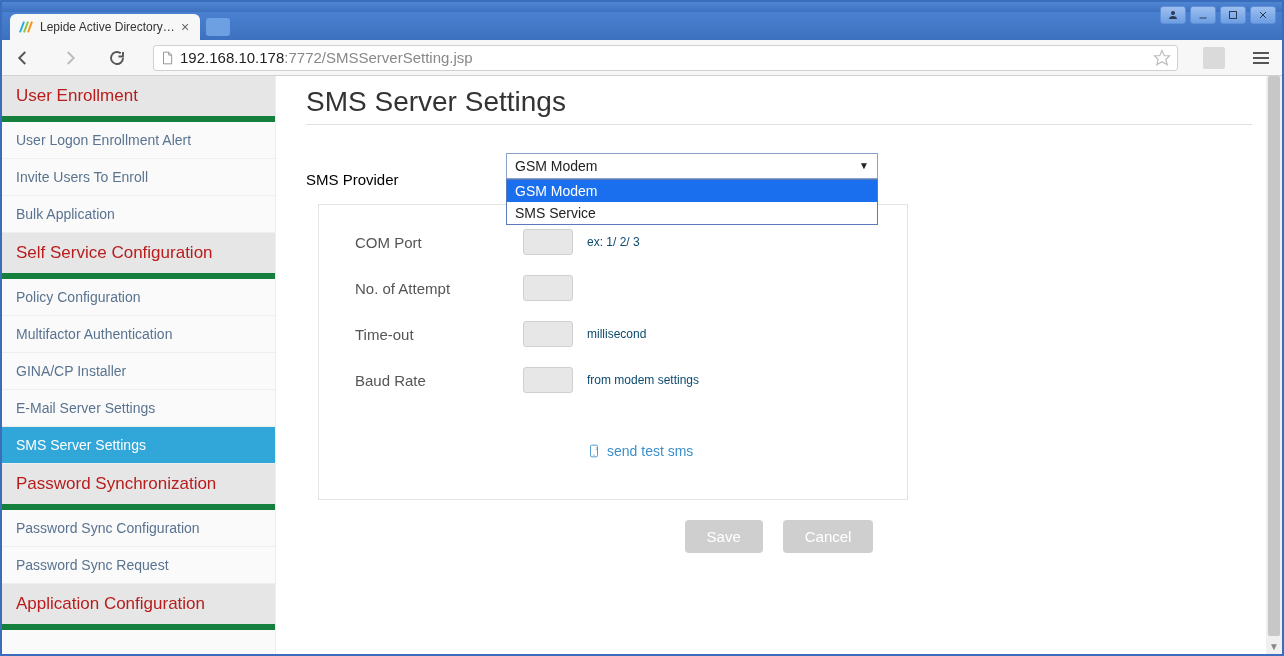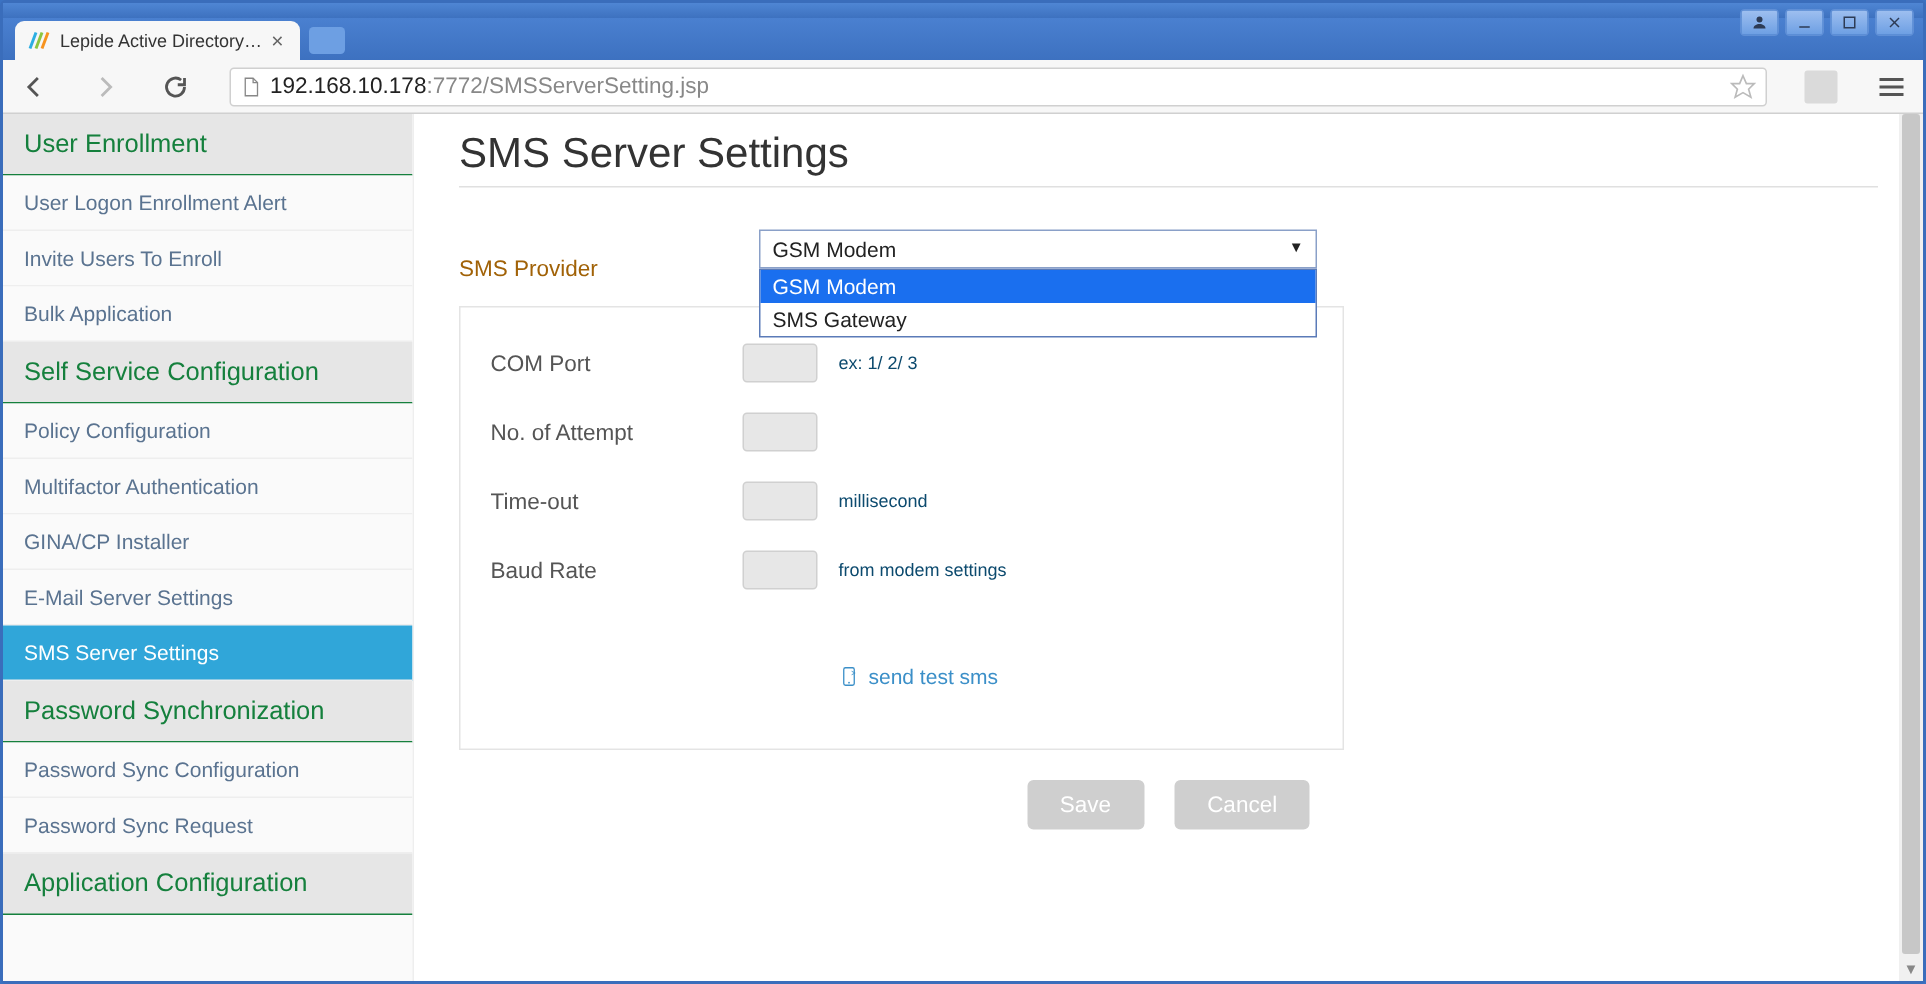--- a/index.html
+++ b/index.html
@@ -32,40 +32,40 @@
   .addr-text .host { color:#222; }
   .addr-text .rest { color:#888; }
   .star { width:18px; height:18px; cursor:pointer; }
   .ext-btn { width:22px; height:22px; background:#dadada; border-radius:2px; }
   .menu-btn { width:22px; height:22px; display:flex; flex-direction:column; justify-content:center; gap:3px; cursor:pointer; padding:3px; }
   .menu-btn span { height:2px; background:#555; }
 
   
   .content { position:relative; height: calc(656px - 2px - 10px - 28px - 36px - 2px); background:#fff; display:flex; }
   .sidebar { width:274px; background:#fafafa; border-right:1px solid #eee; overflow:hidden; }
-  .side-section { padding:10px 14px; font-size:17px; color:#15803d; background:#e6e6e6; border-bottom:1px solid #15803d; }
+  .side-section { padding:10px 14px; font-size:17px; color:#b91c1c; background:#e6e6e6; border-bottom:6px solid #15803d; }
   .side-item { padding:10px 14px; font-size:14px; color:#5a7390; background:#fafafa; border-bottom:1px solid #eee; cursor:pointer; }
   .side-item.active { background:#30a6d9; color:#fff; position:relative; }
   .side-item.active::after { content:""; position:absolute; right:-10px; top:0; width:0; height:0; border-top:19px solid transparent; border-bottom:19px solid transparent; border-left:10px solid #30a6d9; }
 
   .main { flex:1; padding:10px 30px 20px 30px; position:relative; overflow:hidden; }
   .page-title { font-size:28px; font-weight:400; color:#333; margin-bottom:6px; }
   .hr { height:1px; background:#e0e0e0; margin-bottom:18px; }
 
   .row { display:flex; align-items:center; margin-bottom:16px; }
-  .row .lbl { width:200px; font-size:15px; color:#a16207;margin-top:28px; }
+  .row .lbl { width:200px; font-size:15px; color:#000000;margin-top:28px; }
 
   .select-wrap { position:relative; width:372px; }
   .select { width:372px; height:26px; border:1px solid #8aa0c8; background:#fff; display:flex; align-items:center; padding:0 8px; font-size:14px; color:#222; cursor:pointer; }
   .select .caret { margin-left:auto; font-size:10px; }
   .dropdown { position:absolute; top:26px; left:0; width:372px; border:1px solid #5b7bb8; background:#fff; z-index:10; }
   .dropdown .opt { padding:3px 8px; font-size:14px; color:#222; cursor:pointer; }
   .dropdown .opt.selected { background:#1a6fef; color:#fff; }
 
-  .fieldset { border:1px solid #e4e4e4; padding:24px 20px 40px 20px; margin-bottom:20px; margin-left:0; }
+  .fieldset { border:1px solid #e4e4e4; padding:24px 20px 40px 36px; margin-bottom:20px; margin-left:12px; }
   .field-row { display:flex; align-items:center; margin-bottom:20px; }
   .field-row .flbl { width:168px; font-size:15px; color:#555; }
   .small-input { width:50px; height:26px; background:#e7e7e7; border:1px solid #d0d0d0; border-radius:3px; }
   .med-input { width:135px; height:26px; background:#e7e7e7; border:1px solid #d0d0d0; border-radius:3px; }
   .hint { margin-left:14px; font-size:12px; color:#0c4a6e; }
   .sendtest { display:flex; align-items:center; gap:6px; margin-left:64px; margin-top:6px; color:#3b8fc8; font-size:14px; cursor:pointer; }
   .sendtest svg { width:14px; height:16px; }
 
   .actions { display:flex; gap:20px; justify-content:center; margin-top:18px; }
   .btn { padding:8px 22px; border-radius:4px; border:none; font-size:15px; color:#fff; background:#cfcfcf; cursor:pointer; }
@@ -180,21 +180,21 @@
 
       <div class="row">
         <div class="lbl">SMS Provider</div>
         <div class="select-wrap">
           <div class="select">
             <span>GSM Modem</span>
             <span class="caret">▼</span>
           </div>
           <div class="dropdown">
             <div class="opt selected">GSM Modem</div>
-            <div class="opt">SMS Gateway</div>
+            <div class="opt">SMS Service</div>
           </div>
         </div>
       </div>
 
       <div class="fieldset" style="width:590px;">
         <div class="field-row">
           <div class="flbl">COM Port</div>
           <input class="small-input" style="">
           <span class="hint">ex: 1/ 2/ 3</span>
         </div>

